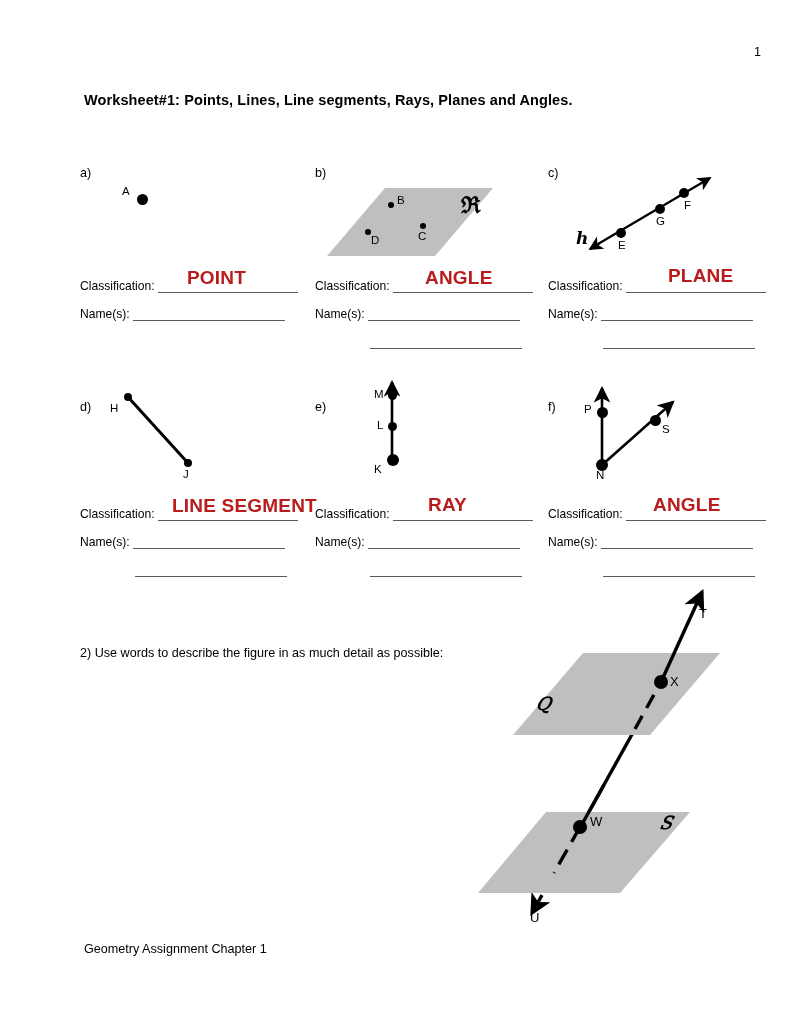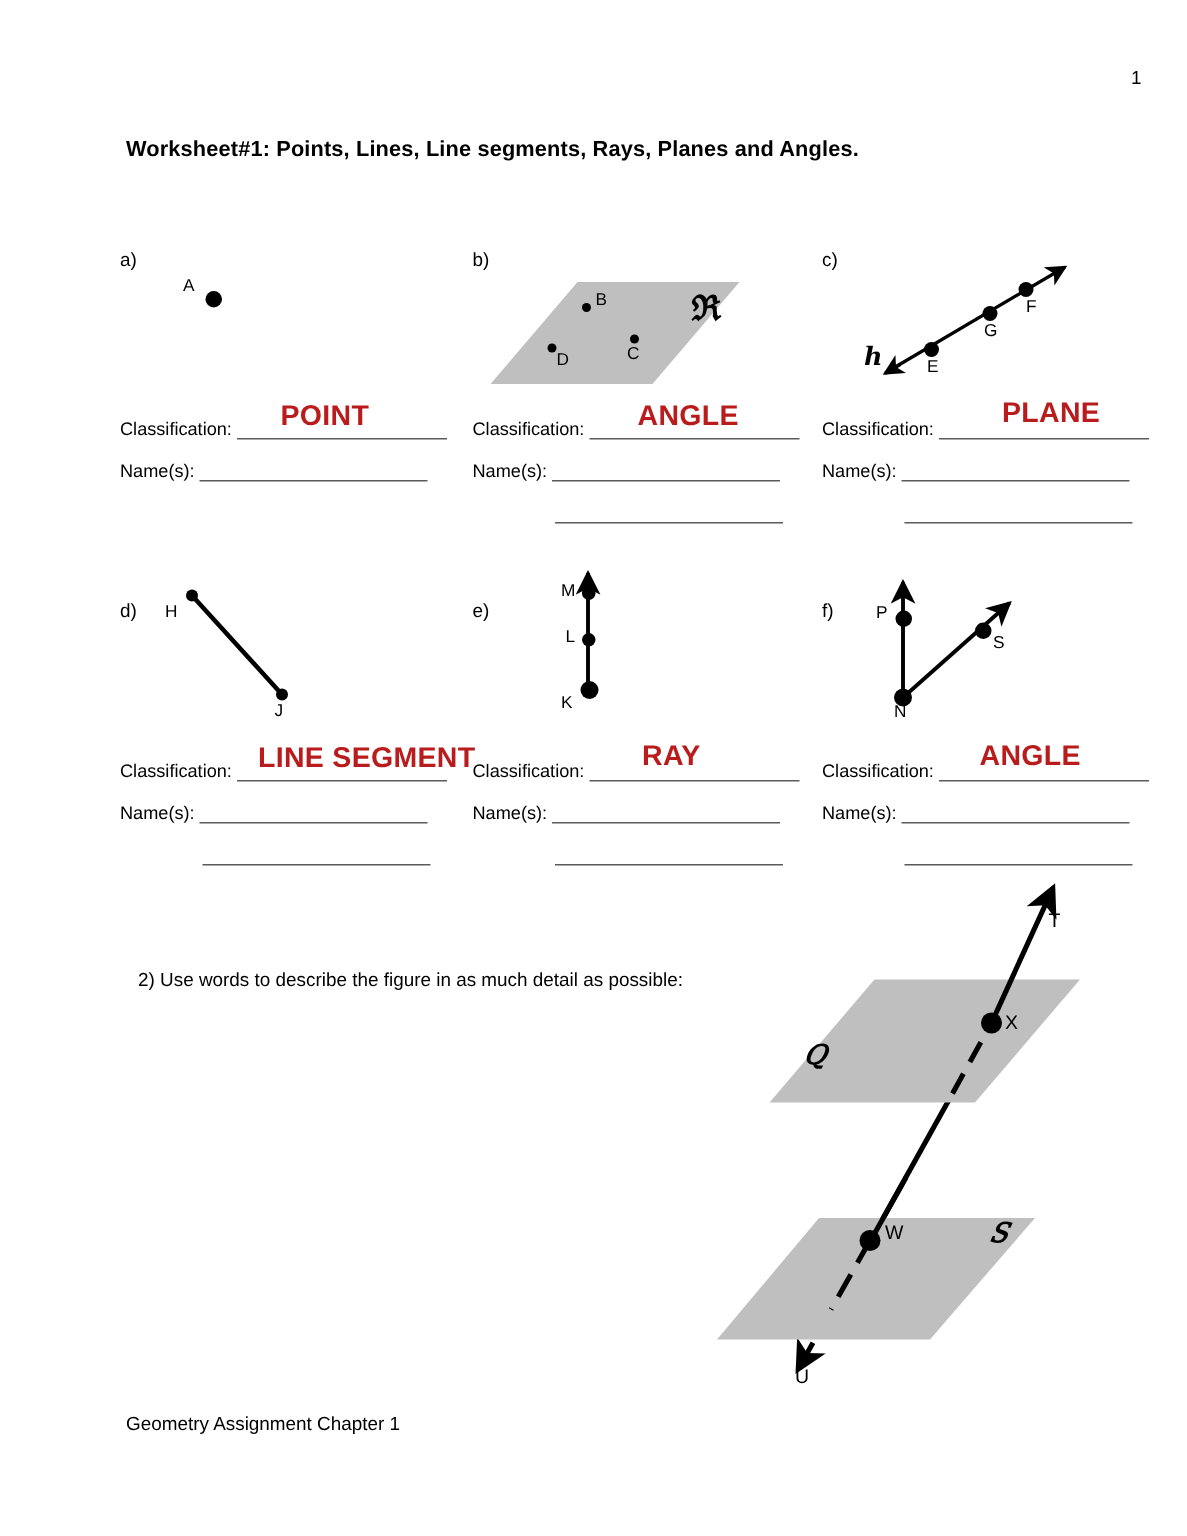--- a/index.html
+++ b/index.html
@@ -49,21 +49,20 @@
   .q1-indent {
     display: block;
     padding-left: 66px;
   }
   .q2-text {
     position: absolute;
     left: 80px;
     top: 646px;
     font-size: 12.6px;
     white-space: nowrap;
-    margin-left: 12px;
   }
   .footer {
     position: absolute;
     left: 84px;
     top: 942px;
     font-size: 12.6px;
   }
 
   
   .cell {

